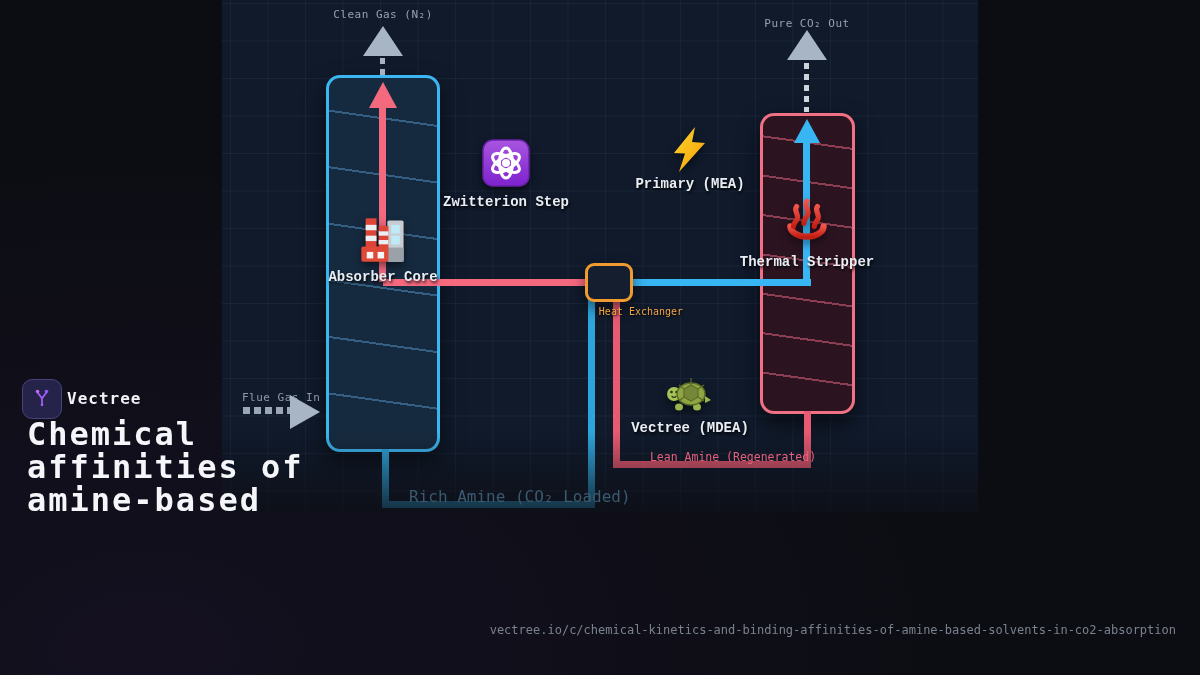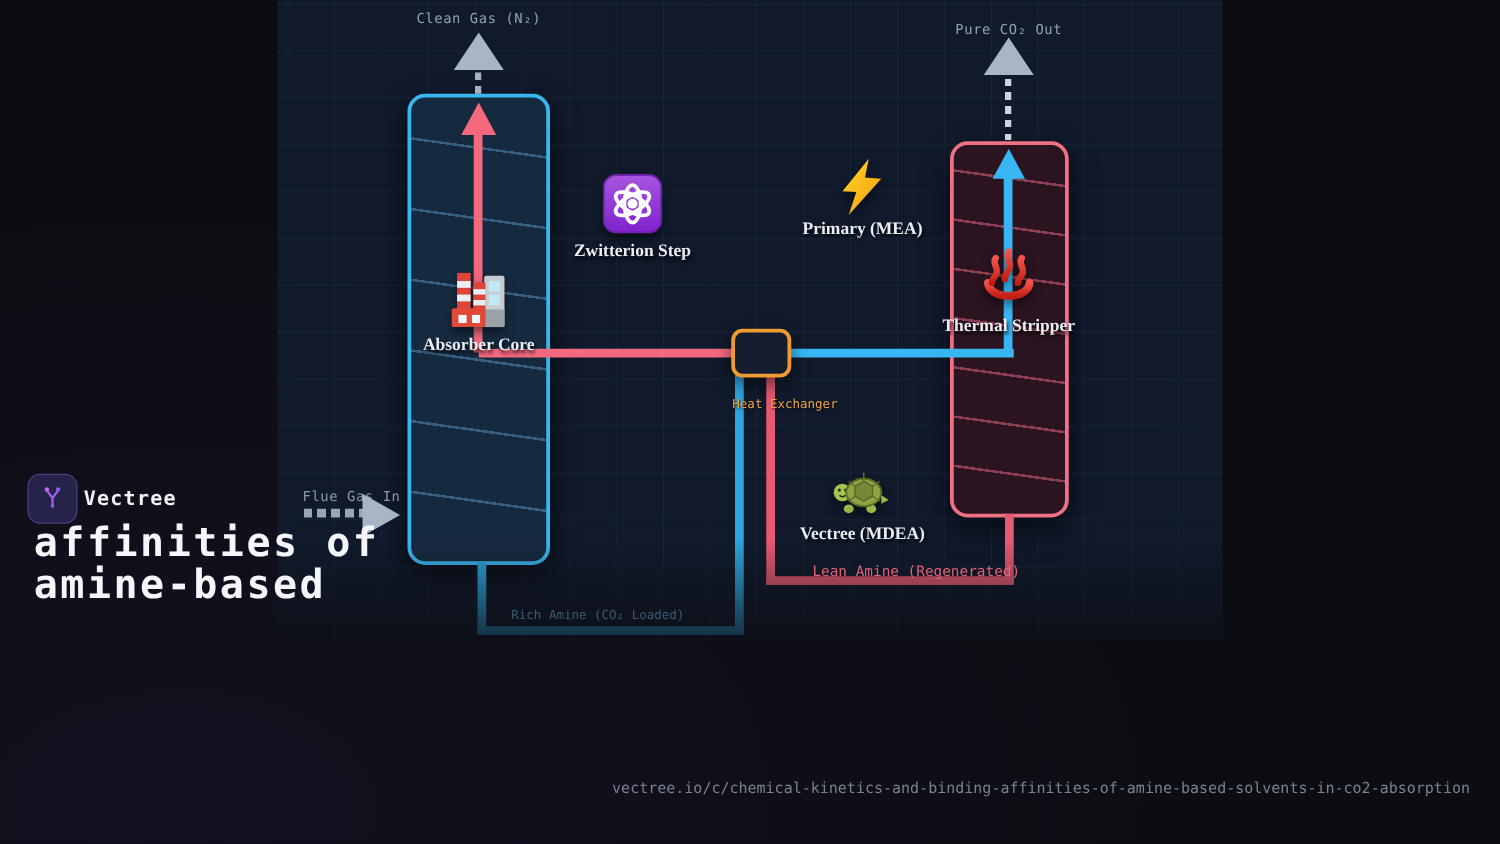--- a/index.html
+++ b/index.html
@@ -38,25 +38,25 @@
   .tri-right{width:0;height:0;border-top-style:solid;border-bottom-style:solid;border-top-color:transparent;border-bottom-color:transparent;z-index:6;}
 
   
   .dash-v{width:5px;background:repeating-linear-gradient(180deg, #a7b2c0 0 6px, transparent 6px 11px);z-index:3;}
   .dash-v.bright{background:repeating-linear-gradient(180deg, #ccd4dc 0 6px, transparent 6px 11px);}
   .dash-h{height:7px;background:repeating-linear-gradient(90deg, #9aa6b4 0 7px, transparent 7px 11px);z-index:6;}
 
   
   .mono-label{color:#94a1b2;font-size:11px;letter-spacing:0.5px;white-space:nowrap;z-index:6;}
   .center{transform:translateX(-50%);}
-  .bold-label{font-family:Liberation Serif, serif;font-weight:bold;font-size:14px;
+  .bold-label{font-family:Liberation Mono, monospace;font-weight:bold;font-size:14px;
          color:#e9edf3;white-space:nowrap;text-shadow:1px 2px 3px rgba(0,0,0,0.9);z-index:6;text-align:center;}
   .hx-label{color:#f0a544;font-size:10px;z-index:6;white-space:nowrap;text-shadow:1px 1px 2px rgba(0,0,0,0.9);}
   .lean-label{color:#e6607a;font-size:11.5px;z-index:6;white-space:nowrap;}
-  .rich-label{color:#3a5a70;font-size:10px;z-index:6;white-space:nowrap;}
+  .rich-label{color:#3a5a70;font-size:16px;z-index:6;white-space:nowrap;}
 
   .icon{z-index:6;filter:drop-shadow(0 4px 4px rgba(0,0,0,0.5));}
 
   
   .logo-badge{left:22px;top:379px;width:38px;height:38px;border-radius:10px;background:#26234b;
         border:1px solid #46427c;z-index:10;display:flex;align-items:center;justify-content:center;}
   .brand-name{left:67px;top:389px;font-size:16px;font-weight:bold;color:#f0f2f6;letter-spacing:1px;z-index:10;}
   .main-title{left:27px;top:418px;width:332px;font-size:32px;line-height:33px;font-weight:bold;
         letter-spacing:2px;color:#f4f6f9;z-index:10;}
   .footer-url{right:24px;top:623px;font-size:12px;color:#79828f;z-index:10;letter-spacing:0;}
@@ -81,21 +81,21 @@
 
   <div class="abs pipe rich" style="left:382px;top:449px;width:7px;height:57px;"></div>
   <div class="abs pipe rich" style="left:382px;top:501px;width:213px;height:7px;"></div>
   <div class="abs pipe rich" style="left:588px;top:299px;width:7px;height:209px;"></div>
 
   <div class="abs pipe lean" style="left:613px;top:299px;width:7px;height:169px;"></div>
   <div class="abs pipe lean" style="left:613px;top:461px;width:198px;height:7px;"></div>
   <div class="abs pipe lean" style="left:804px;top:411px;width:7px;height:57px;"></div>
 
   <div class="abs hx-box"></div>
-  <div class="abs hx-label center" style="left:628px;top:306px;margin-top:12px;">Heat Exchanger</div>
+  <div class="abs hx-label center" style="left:641px;top:306px;">Heat Exchanger</div>
 
   <div class="abs panel-fade"></div>
 
   <div class="abs mono-label center" style="left:383px;top:8px;">Clean Gas (N₂)</div>
   <div class="abs tri-up" style="left:363px;top:26px;border-left-width:20px;border-right-width:20px;border-bottom:30px solid #a7b5c4;z-index:6;"></div>
   <div class="abs dash-v" style="left:380px;top:58px;height:17px;"></div>
 
   <div class="abs mono-label center" style="left:807px;top:17px;">Pure CO₂ Out</div>
   <div class="abs tri-up" style="left:787px;top:30px;border-left-width:20px;border-right-width:20px;border-bottom:30px solid #a7b5c4;z-index:6;"></div>
   <div class="abs dash-v bright" style="left:804px;top:63px;height:49px;"></div>
@@ -200,19 +200,20 @@
         </g>
         <circle cx="12.5" cy="11" r="2.6" fill="#c26bf0"></circle>
         <circle cx="25.5" cy="11" r="2.6" fill="#8b5cf6"></circle>
         <circle cx="19" cy="30.5" r="2" fill="#a15df0"></circle>
       </svg>
     </span>
   </div>
   <div class="abs brand-name">Vectree</div>
 
   <div class="abs main-title">
+    <div>Chemical</div>
     <div>affinities of</div>
     <div>amine-based</div>
   </div>
 
   <div class="abs footer-url">vectree.io/c/chemical-kinetics-and-binding-affinities-of-amine-based-solvents-in-co2-absorption</div>
 
 </div>
 
 </body></html>

